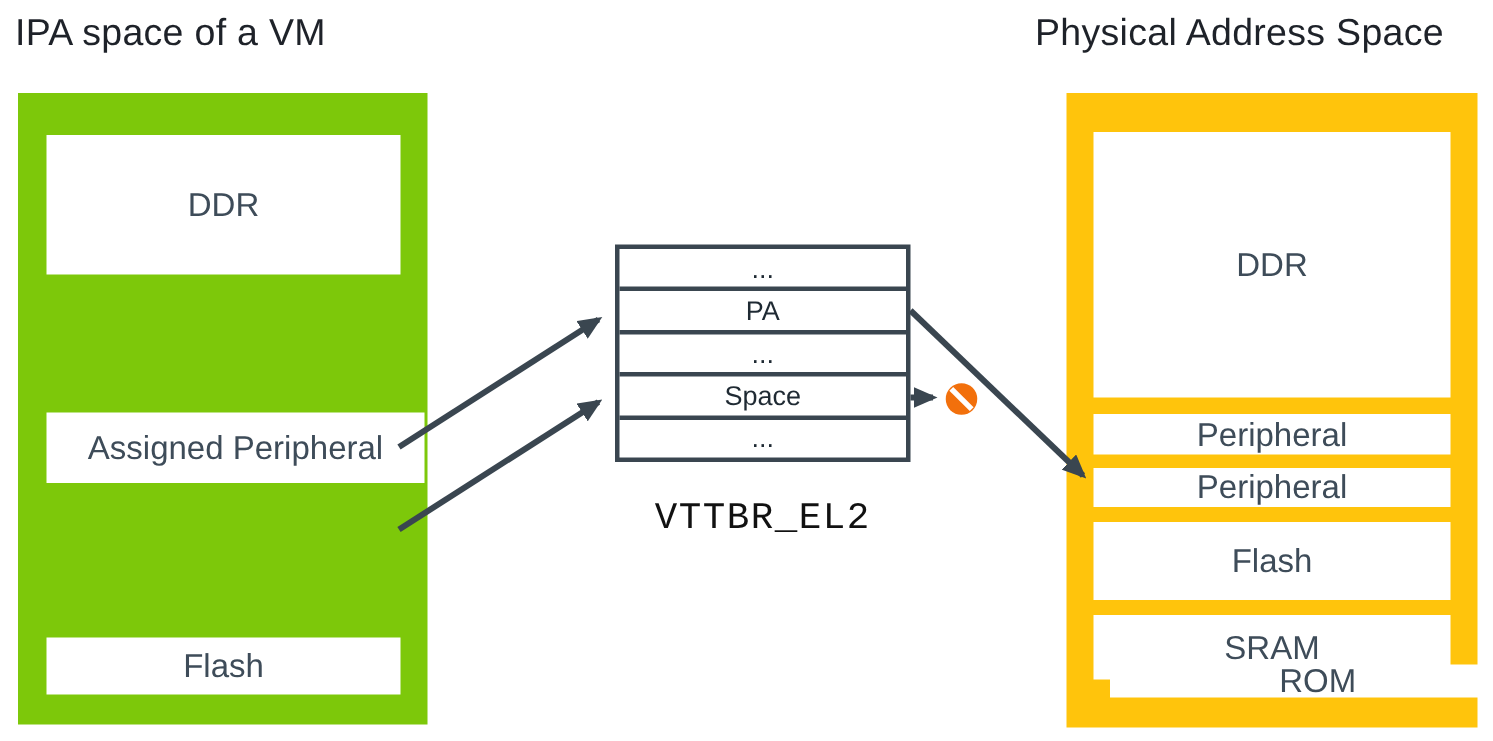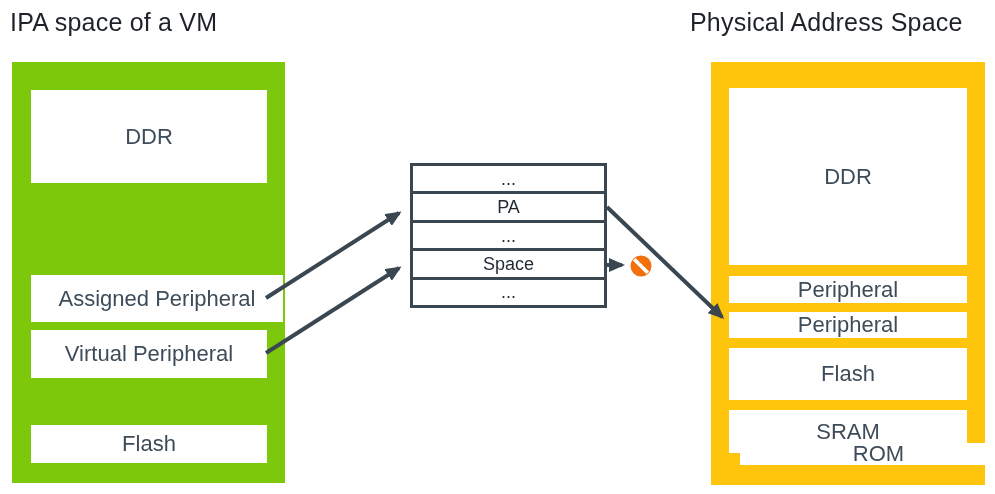--- a/index.html
+++ b/index.html
@@ -72,23 +72,20 @@
   <div class="title left">IPA space of a VM</div>
   <div class="title right">Physical Address Space</div>
 
   <div class="column green">
     <div class="membox g-ddr">
       <span>DDR</span>
     </div>
     <div class="membox g-assigned">
       <span>Assigned Peripheral</span>
     </div>
-    <div class="membox g-virtual">
-      <span>Virtual Peripheral</span>
-    </div>
     <div class="membox g-flash">
       <span>Flash</span>
     </div>
   </div>
 
   <div class="column yellow">
     <div class="membox y-ddr">
       <span>DDR</span>
     </div>
     <div class="membox y-periph1">
@@ -108,20 +105,21 @@
     </div>
   </div>
 
   <div class="ttable">
     <div class="trow">...</div>
     <div class="trow">PA</div>
     <div class="trow">...</div>
     <div class="trow">Space</div>
     <div class="trow">...</div>
   </div>
+  <div class="ttable-label">VTTBR_EL2</div>
 
   <svg class="overlay" viewBox="0 0 995 494" xmlns="http://www.w3.org/2000/svg">
     <defs>
       <marker id="ah" viewBox="0 0 16 14" markerWidth="16" markerHeight="14" refX="13" refY="7" orient="auto" markerUnits="userSpaceOnUse">
         <path class="ah" d="M0,0 L16,7 L0,14 Z" fill="#3A4650"></path>
       </marker>
     </defs>
     <line class="arrow" x1="266" y1="298" x2="399" y2="213" marker-end="url(#ah)" stroke="#3A4650"></line>
     <line class="arrow" x1="266" y1="353" x2="399" y2="268" marker-end="url(#ah)" stroke="#3A4650"></line>
     <line class="arrow" x1="607" y1="207" x2="722" y2="317" marker-end="url(#ah)" stroke="#3A4650"></line>

